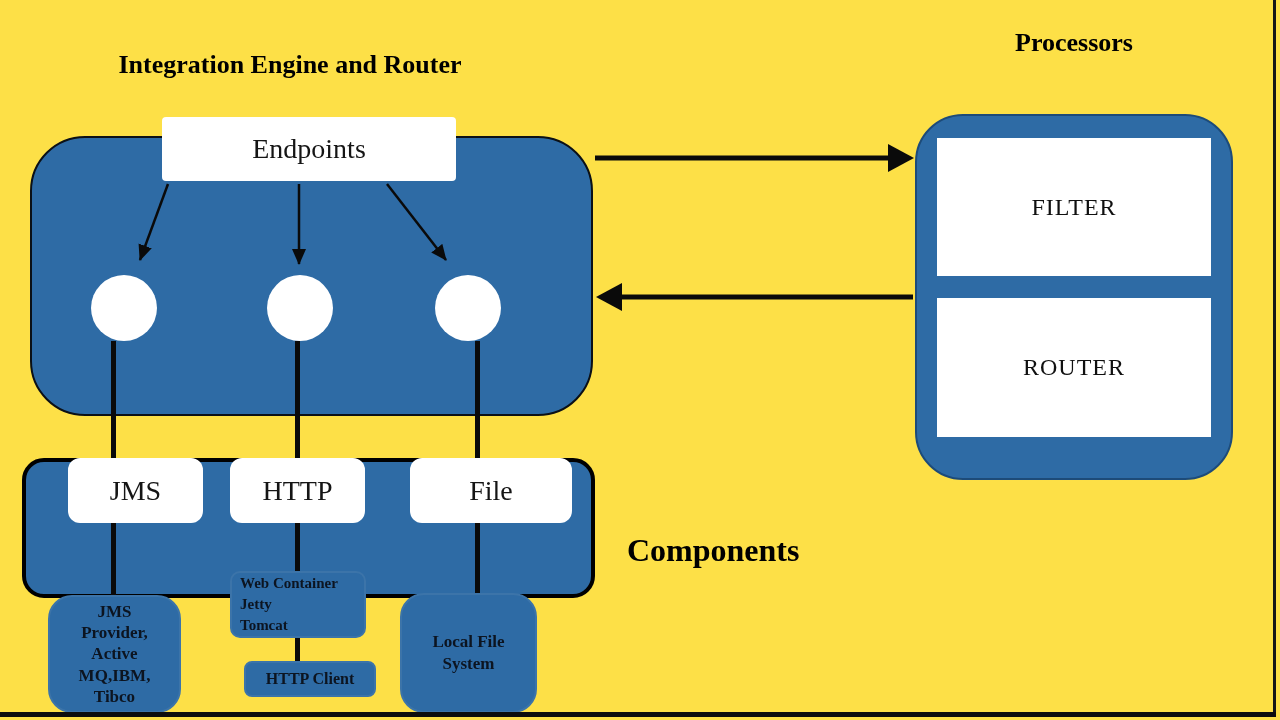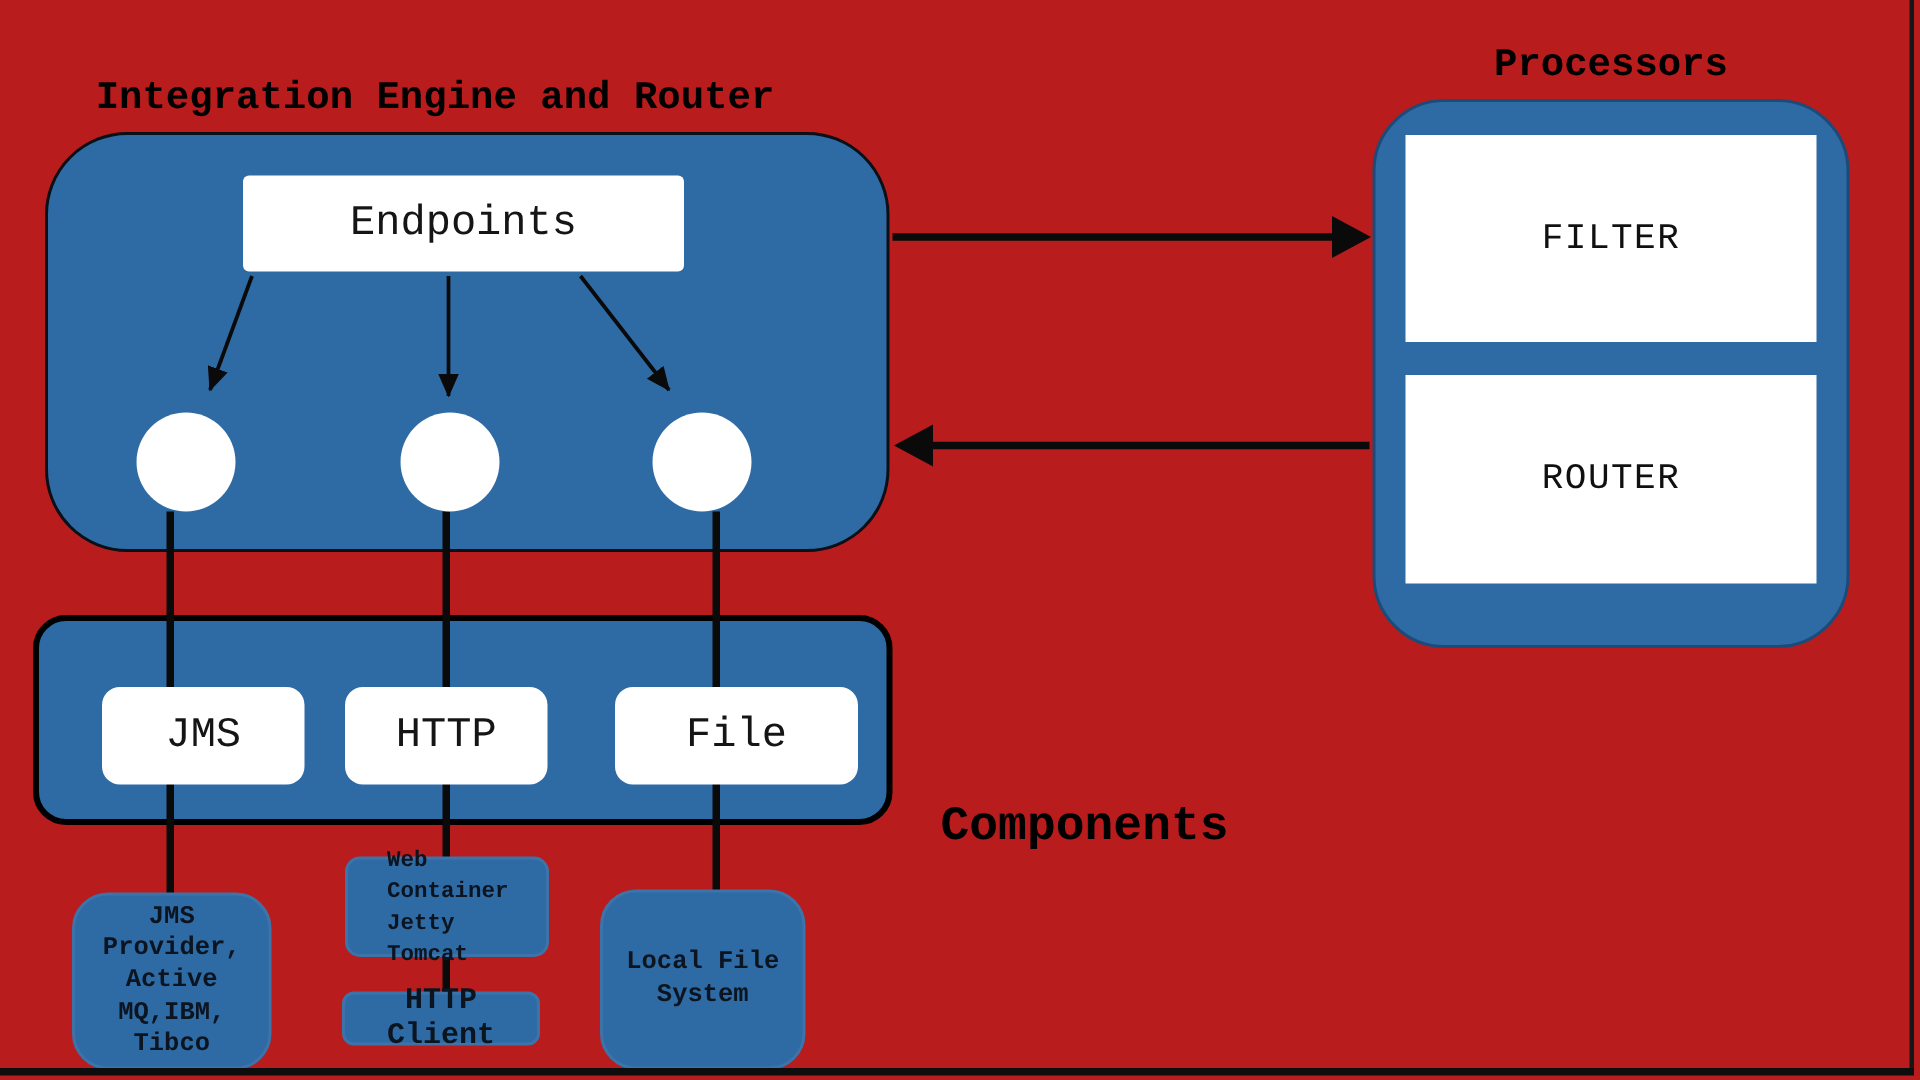--- a/index.html
+++ b/index.html
@@ -1,23 +1,23 @@
 <!DOCTYPE html>
 <html><head>
 <meta charset="utf-8">
 <style>
   html,body{margin:0;padding:0;background:#fff;}
   .stage{
-    position:relative;width:1280px;height:720px;background:#b91c1c;
-    overflow:hidden;font-family:Liberation Mono, monospace;color:#111;
+    position:relative;width:1280px;height:720px;background:#fde047;
+    overflow:hidden;font-family:Liberation Serif, serif;color:#111;
   }
   .abs{position:absolute;}
 
   
-  .blue-box{background:#2e6ba5;}
+  .blue-box{background:#2e6ba5;margin-top:48px;}
   .box-engine{
     left:30px;top:88px;width:563px;height:280px;border-radius:55px;
     border:2px solid #0b1016;box-sizing:border-box;z-index:1;
   }
   .box-processors{
     left:915px;top:66px;width:318px;height:366px;border-radius:48px;
     border:2px solid #1d4b79;box-sizing:border-box;z-index:1;
   }
   .box-components{
     left:22px;top:410px;width:573px;height:140px;border-radius:22px;
@@ -67,22 +67,22 @@
   .vline-3{left:475px;top:341px;height:254px;}
 
   
   .ext-box{
     background:#2e6ba5;border:2px solid #3c74a9;box-sizing:border-box;
     display:flex;align-items:center;justify-content:center;text-align:center;
     font-weight:bold;color:#0c1420;z-index:3;
   }
   .pre{white-space:pre-line;}
   .ext-jms{left:48px;top:595px;width:133px;height:118px;border-radius:24px;font-size:17px;line-height:1.25;}
-  .ext-web{left:230px;top:571px;width:136px;height:67px;border-radius:10px;font-size:15px;line-height:1.4;justify-content:flex-start;text-align:left;padding-left:26px;}
-  .ext-httpclient{left:228px;top:661px;width:132px;height:36px;border-radius:8px;font-size:20px;}
+  .ext-web{left:230px;top:571px;width:136px;height:67px;border-radius:10px;font-size:15px;line-height:1.4;justify-content:flex-start;text-align:left;padding-left:8px;}
+  .ext-httpclient{left:244px;top:661px;width:132px;height:36px;border-radius:8px;font-size:16px;}
   .ext-localfile{left:400px;top:593px;width:137px;height:120px;border-radius:24px;font-size:17px;line-height:1.3;}
 
   
   .arrow-layer{left:0;top:0;width:1280px;height:720px;z-index:4;pointer-events:none;}
 
   
   .frame-right{left:1273px;top:0;width:3px;height:716px;background:#161616;z-index:5;}
   .frame-bottom{left:0;top:712px;width:1276px;height:5px;background:#0d0d0d;z-index:5;}
 </style>
 </head>

